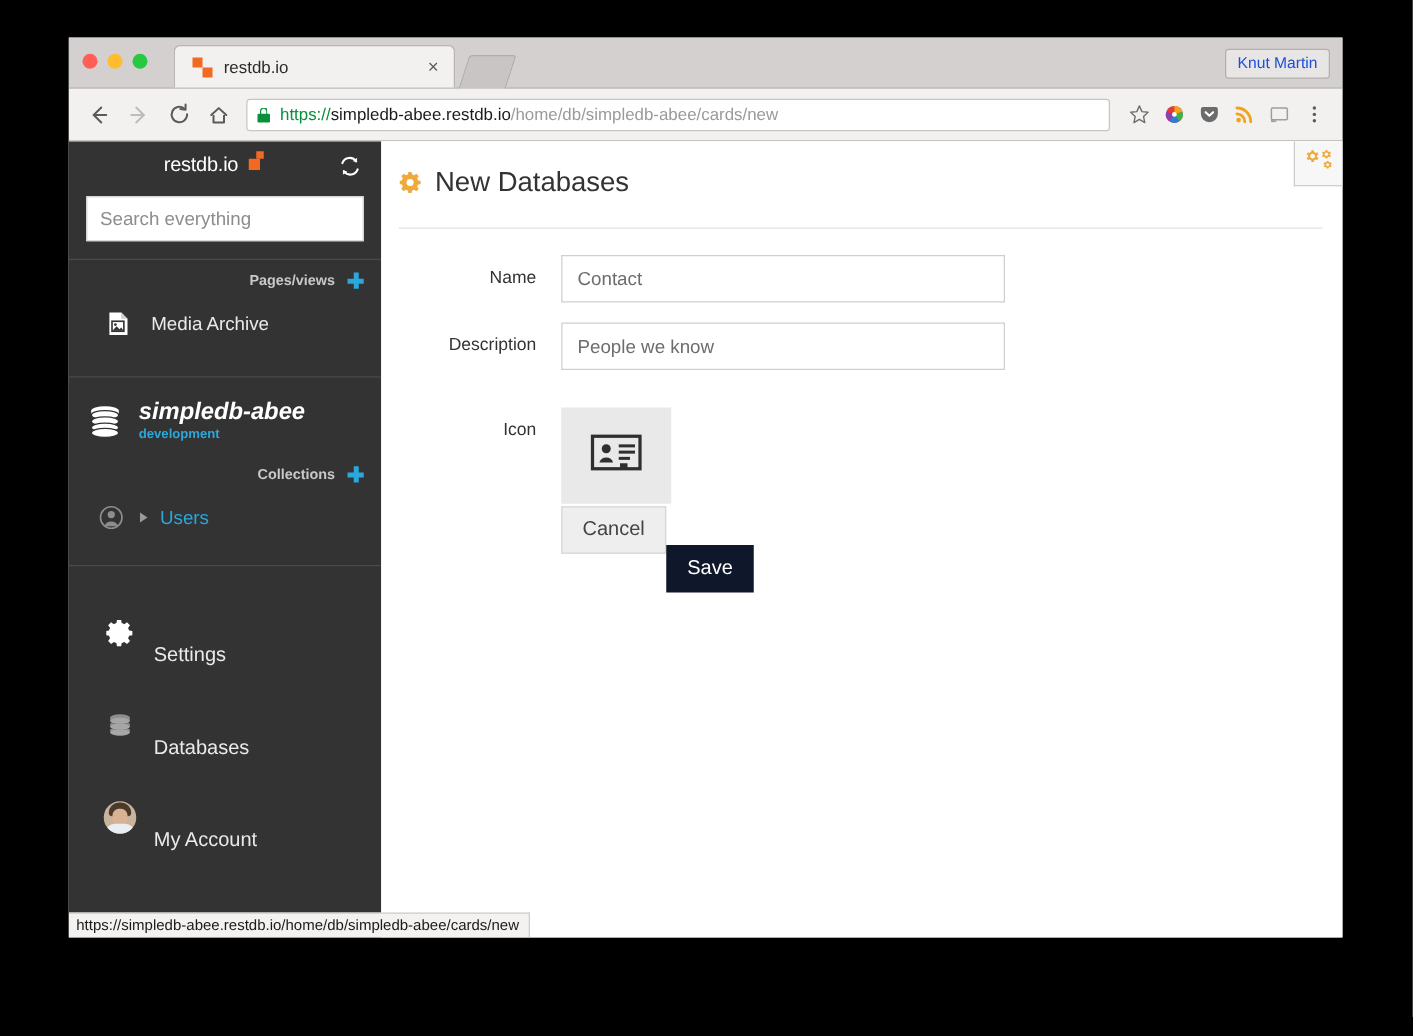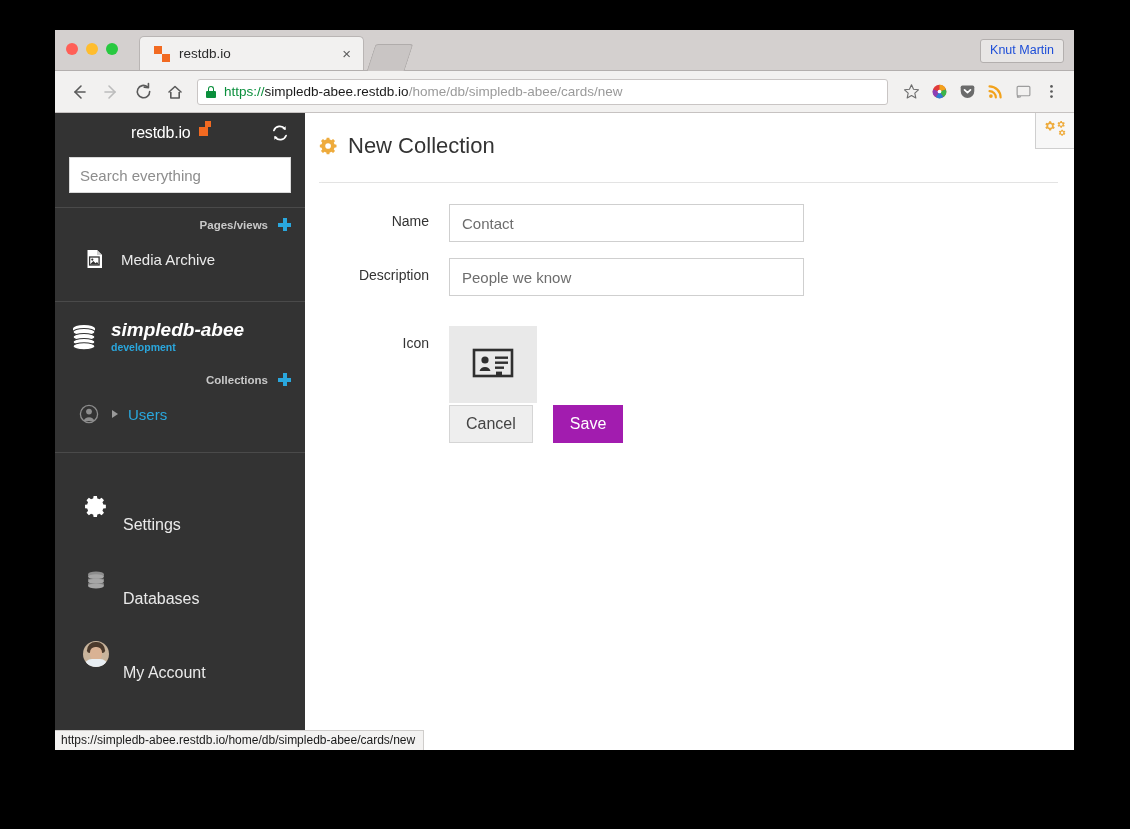--- a/index.html
+++ b/index.html
@@ -428,40 +428,40 @@
     background: #e9e9e9;
     display: flex;
     align-items: center;
     justify-content: center;
   }
   #button-row {
     position: absolute;
     left: 144px;
     top: 292px;
     display: flex;
-    gap: 20px;
   }
   .btn {
     font-size: 16px;
     padding: 0 16px;
     height: 38px;
     display: flex;
     align-items: center;
     border: 1px solid transparent;
     box-sizing: border-box;
     font-family: "Liberation Sans", sans-serif;
   }
   .btn.cancel {
     background: #eeeeee;
     border-color: #d5d5d5;
     color: #444;
   }
   .btn.save {
-    background: #a21caf;
+    background: #0f172a;
     color: #fff;
+    margin-top: 31px;
   }
 
   
   #status-bar {
     position: absolute;
     left: 0;
     bottom: 0;
     background: #f3f2f1;
     border: 1px solid #cfcdcb;
     border-left: none;
@@ -712,21 +712,21 @@
         </span>
       </div>
 
       <div id="page-title">
         <span class="gear">
           <svg width="20" height="20" viewBox="0 0 24 24">
             <path fill="#eeab3c" d="M21 13.6v-3.2l-2.5-.4a6.9 6.9 0 0 0-.8-2l1.5-2.1-2.3-2.3-2.1 1.5a6.9 6.9 0 0 0-2-.8L12.4 2H9.2l-.4 2.3a6.9 6.9 0 0 0-2 .8L4.7 3.6 2.4 5.9l1.5 2.1a6.9 6.9 0 0 0-.8 2L1 10.4v3.2l2.1.4c.2.7.5 1.4.8 2l-1.5 2.1 2.3 2.3 2.1-1.5c.6.4 1.3.6 2 .8l.4 2.3h3.2l.4-2.3c.7-.2 1.4-.4 2-.8l2.1 1.5 2.3-2.3-1.5-2.1c.4-.6.6-1.3.8-2l2.5-.4z"></path>
             <circle cx="10.9" cy="12" r="3.4" fill="#ffffff"></circle>
           </svg>
         </span>
-        <span>New Collection</span>
+        <span>New Databases</span>
       </div>
       <div id="title-divider"></div>
 
       <div class="form-row" style="top:75px">
         <span class="form-label">Name</span>
         <input class="form-input" type="text" value="Contact" style="">
       </div>
 
       <div class="form-row" style="top:129px">
         <span class="form-label">Description</span>

